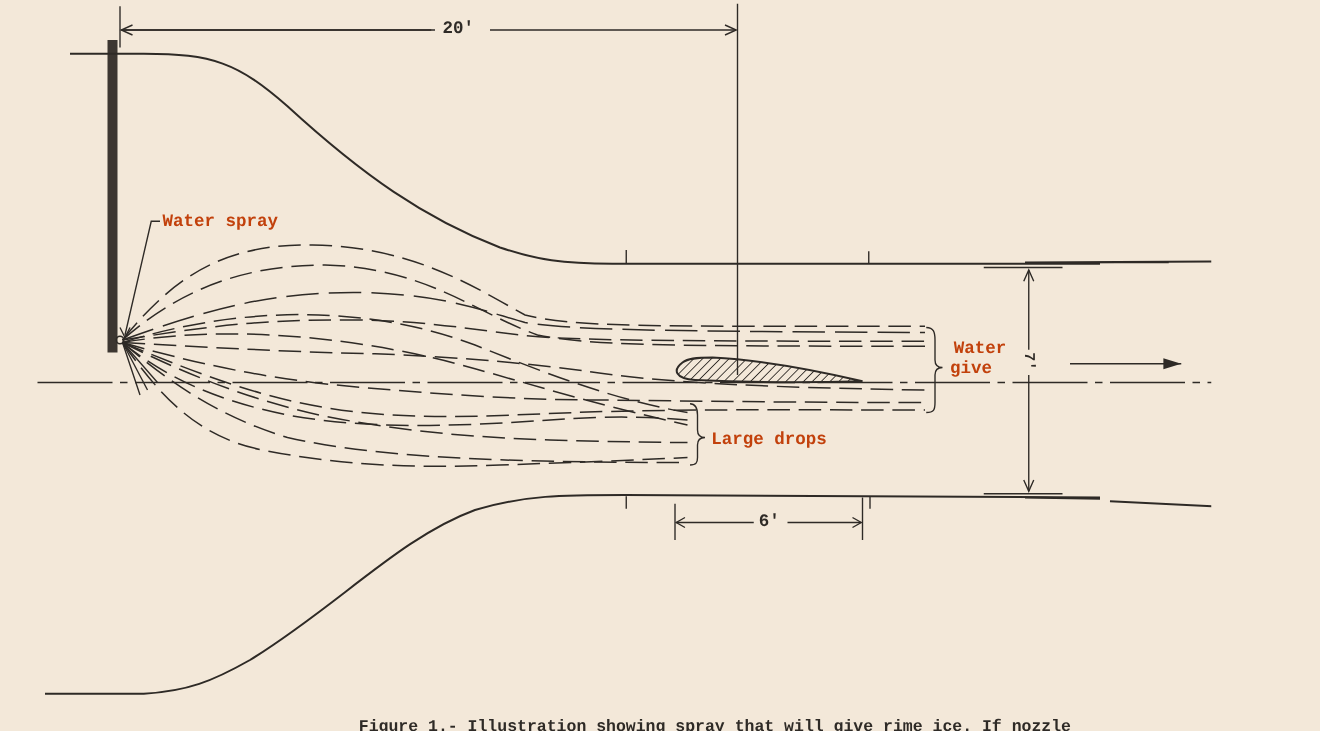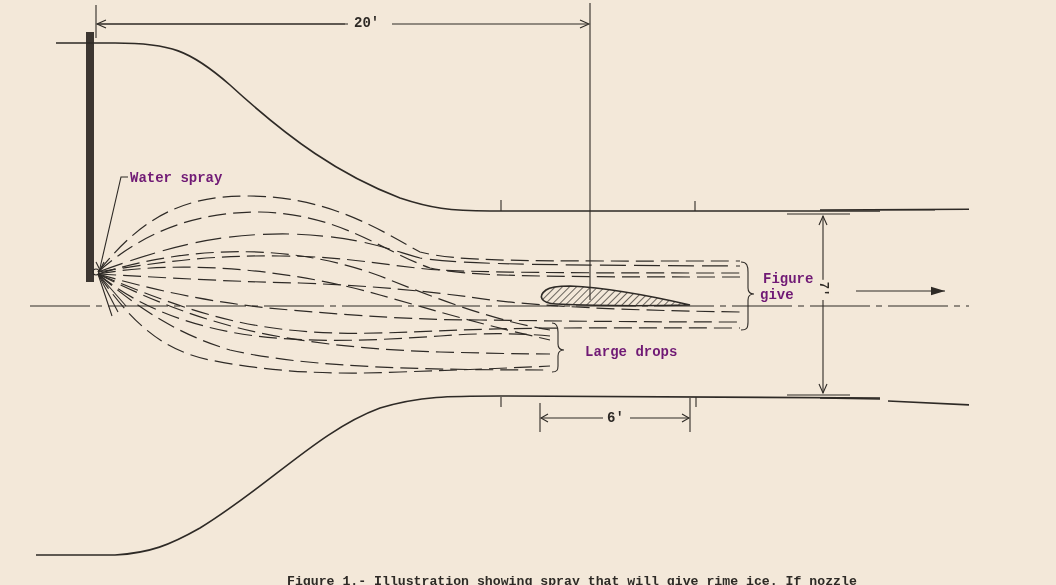--- a/index.html
+++ b/index.html
@@ -24,21 +24,21 @@
   .ink { stroke: #2e2a26; fill: none; }
   .thin { stroke-width: 1.1; }
   .med { stroke-width: 1.6; }
   .dash { stroke-dasharray: 18 7; stroke-width: 1.2; }
   .dash-long { stroke-dasharray: 26 8; stroke-width: 1.2; }
   .centerline { stroke-dasharray: 60 6 6 6; stroke-width: 1.2; }
   .lbl {
     position: absolute;
     font-family: "Liberation Mono", "DejaVu Sans Mono", monospace;
     font-weight: bold;
-    color: #701a75;
+    color: #c2410c;
     font-size: 14px;
     line-height: 16px;
     white-space: pre;
   }
   .dim {
     position: absolute;
     font-family: "Liberation Mono", "DejaVu Sans Mono", monospace;
     font-weight: bold;
     color: #2e2a26;
     font-size: 14px;
@@ -152,26 +152,26 @@
     </g>
 
     <path class="ink thin" d="M741,262 C747,262 748,266 748,272 L748,288 C748,292 750,294 754,294 C750,294 748,296 748,300 L748,322 C748,328 747,330 741,330"></path>
     <path class="ink thin" d="M552,323 C557,323 558,327 558,332 L558,344 C558,348 560,350 564,350 C560,350 558,352 558,356 L558,366 C558,370 557,372 552,372"></path>
   </svg>
 
   <div class="dim" style="left:352px; top:15px;">20'</div>
 
   <div class="lbl" style="left:130px; top:170px;">Water spray</div>
 
-  <div class="lbl" style="left:763px; top:271px;">Figure</div>
+  <div class="lbl" style="left:763px; top:271px;">Water</div>
   <div class="lbl" style="left:760px; top:287px;">give</div>
 
   <div class="dim" style="left:814px; top:282px; transform: rotate(90deg); font-size:12px;">7'</div>
 
-  <div class="lbl" style="left:569px; top:344px;margin-left:16px;">Large drops</div>
+  <div class="lbl" style="left:569px; top:344px;">Large drops</div>
 
   <div class="dim" style="left:605px; top:410px;">6'</div>
 
   <div class="caption">
     <div>Figure 1.- Illustration showing spray that will give rime ice. If nozzle</div>
     
   </div>
 </div>
 
 </body></html>

